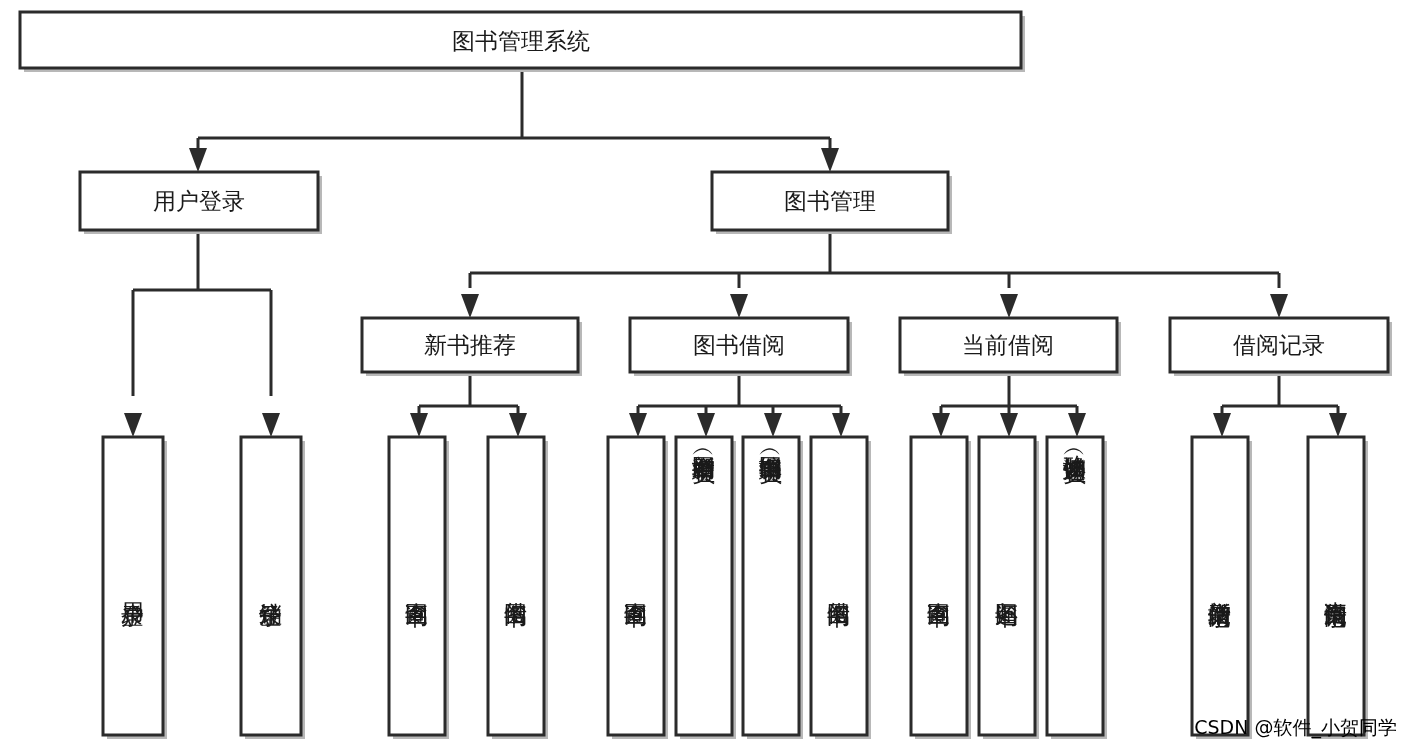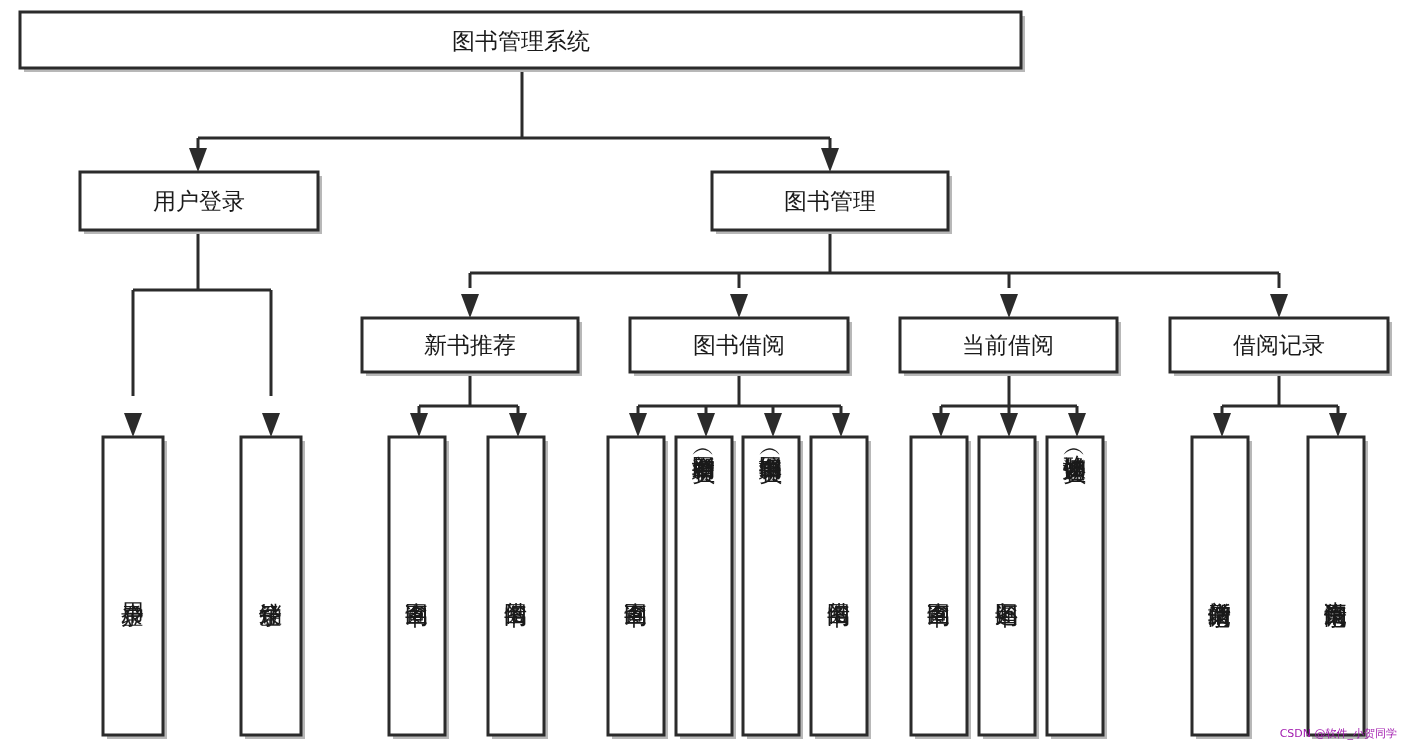--- a/index.html
+++ b/index.html
@@ -69,22 +69,22 @@
     color: #1a1a1a;
     letter-spacing: 1px;
     white-space: nowrap;
     text-align: center;
   }
   #watermark {
     position: absolute;
     right: 8px;
     bottom: 6px;
     font-family: "DejaVu Sans", "Liberation Sans", sans-serif;
-    font-size: 11px;
-    color: #a21caf;
+    font-size: 19px;
+    color: #000000;
     white-space: nowrap;
     user-select: none;
     text-align: right;
   }
 </style>
 </head>
 <body>
 
 <div id="diagram-root">
 

